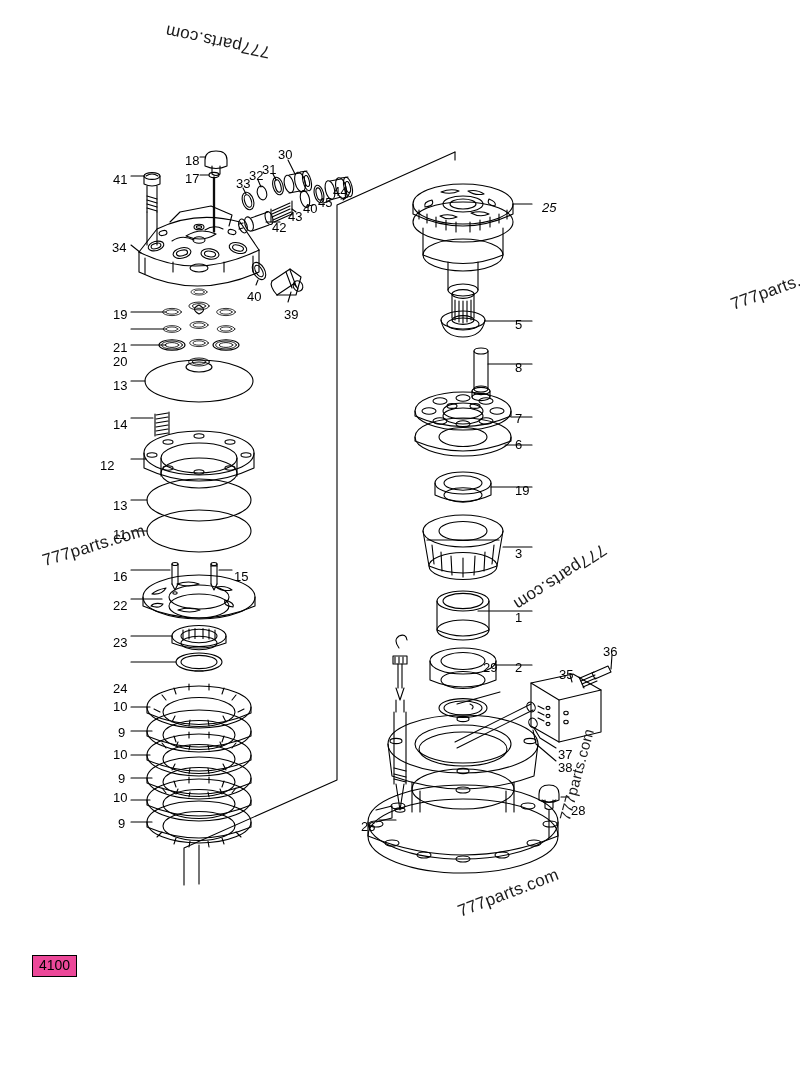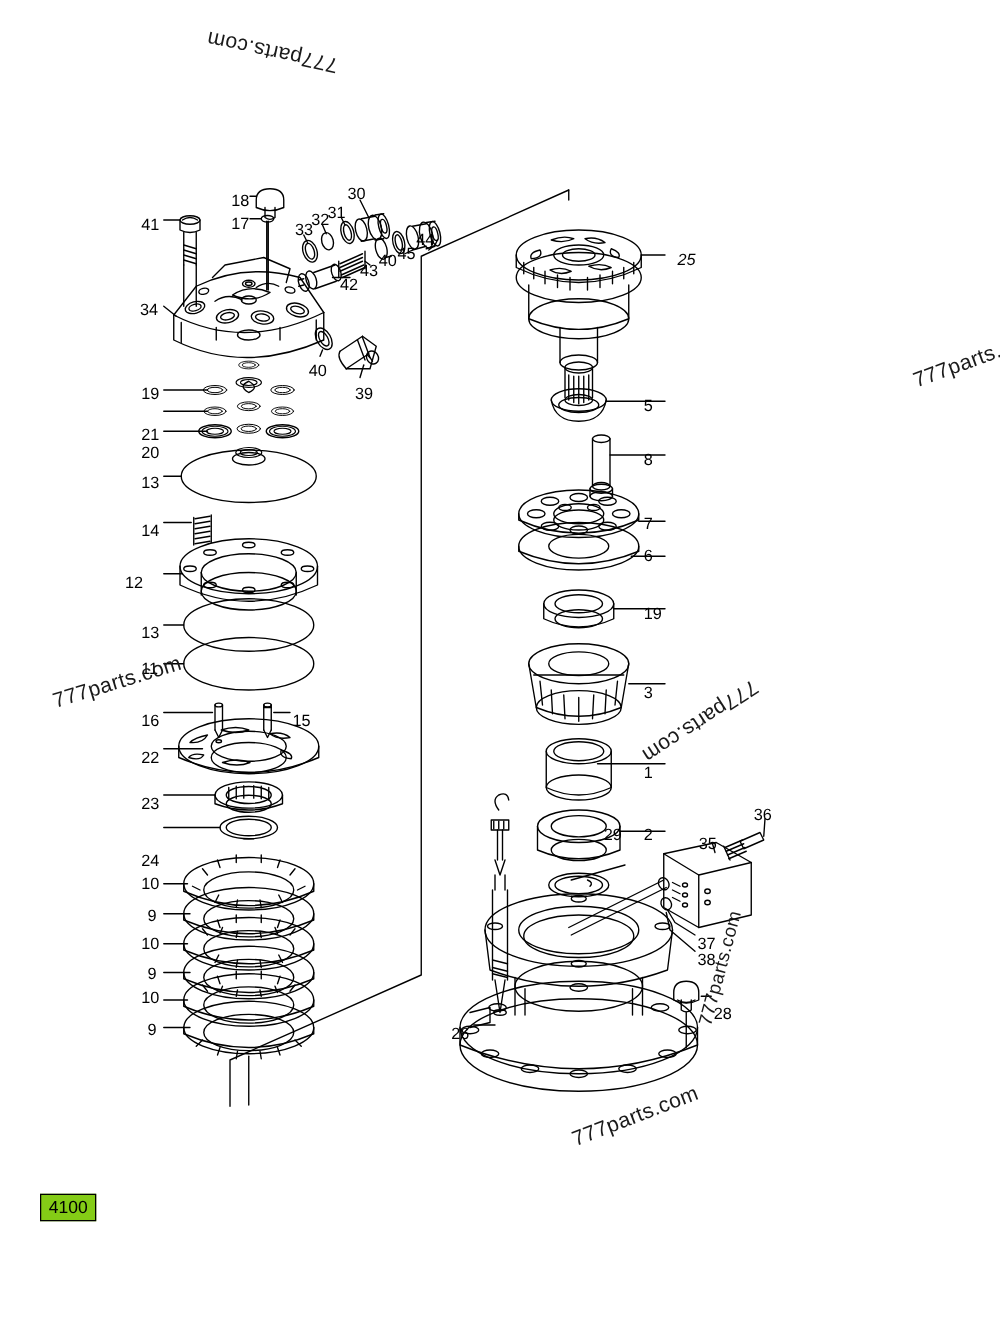--- a/index.html
+++ b/index.html
@@ -16,21 +16,21 @@
   .title-box{
     position:absolute;left:265px;top:36px;
     border:1px solid #000;padding:2px 10px 3px 10px;
     font-size:20px;letter-spacing:.2px;white-space:nowrap;line-height:1.15;
     background:#fff;
   }
   
   .code-box{
     position:absolute;left:32px;top:955px;
     border:1px solid #000;padding:1px 6px 2px 6px;
-    font-size:14px;background:#84cc16;line-height:1.2;
+    font-size:14px;background:#ec4899;line-height:1.2;
   }
 
   
   .cal{
     position:absolute;font-size:13px;line-height:1;
     white-space:nowrap;background:transparent;
   }
 
   
   .wm{

